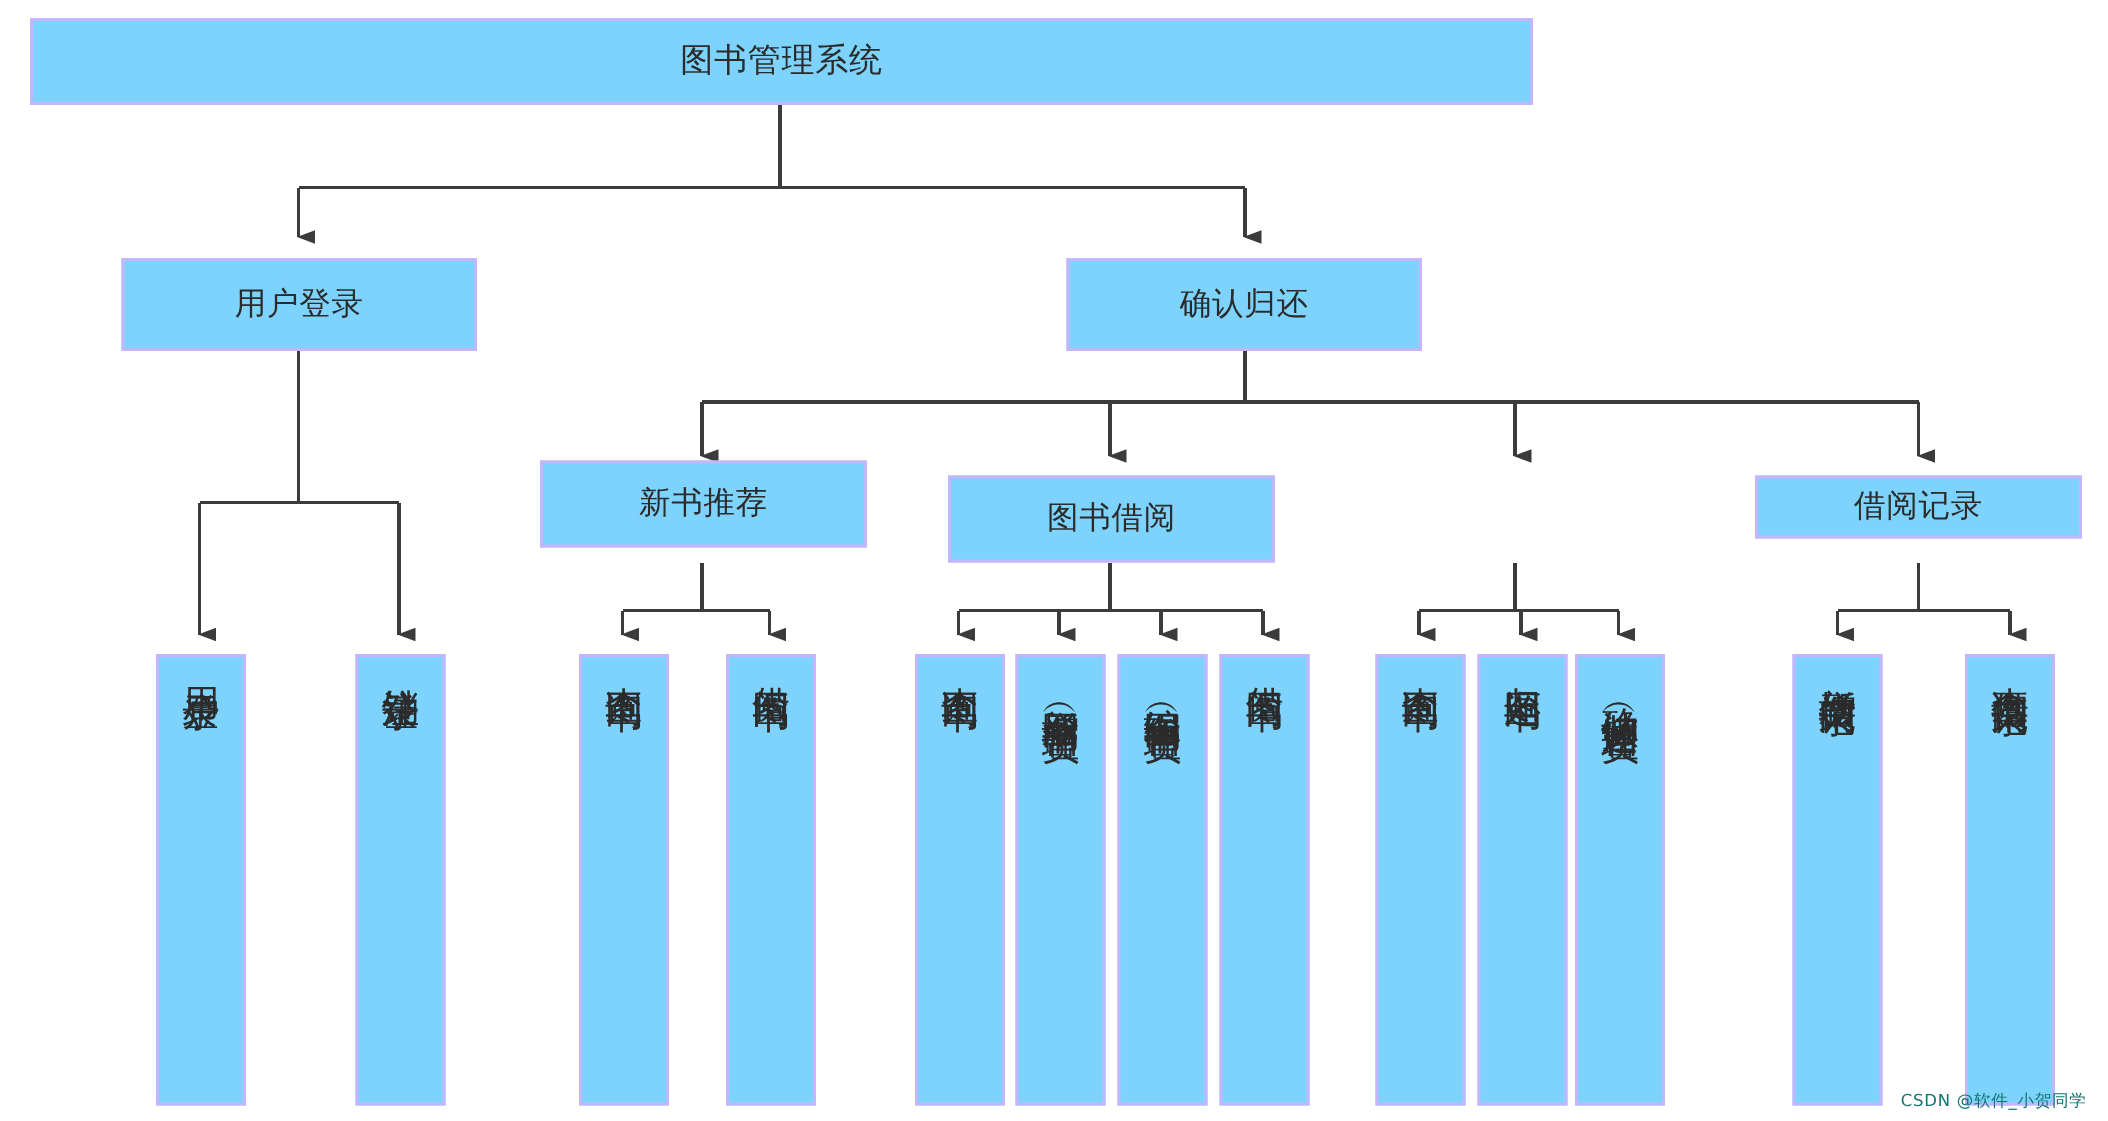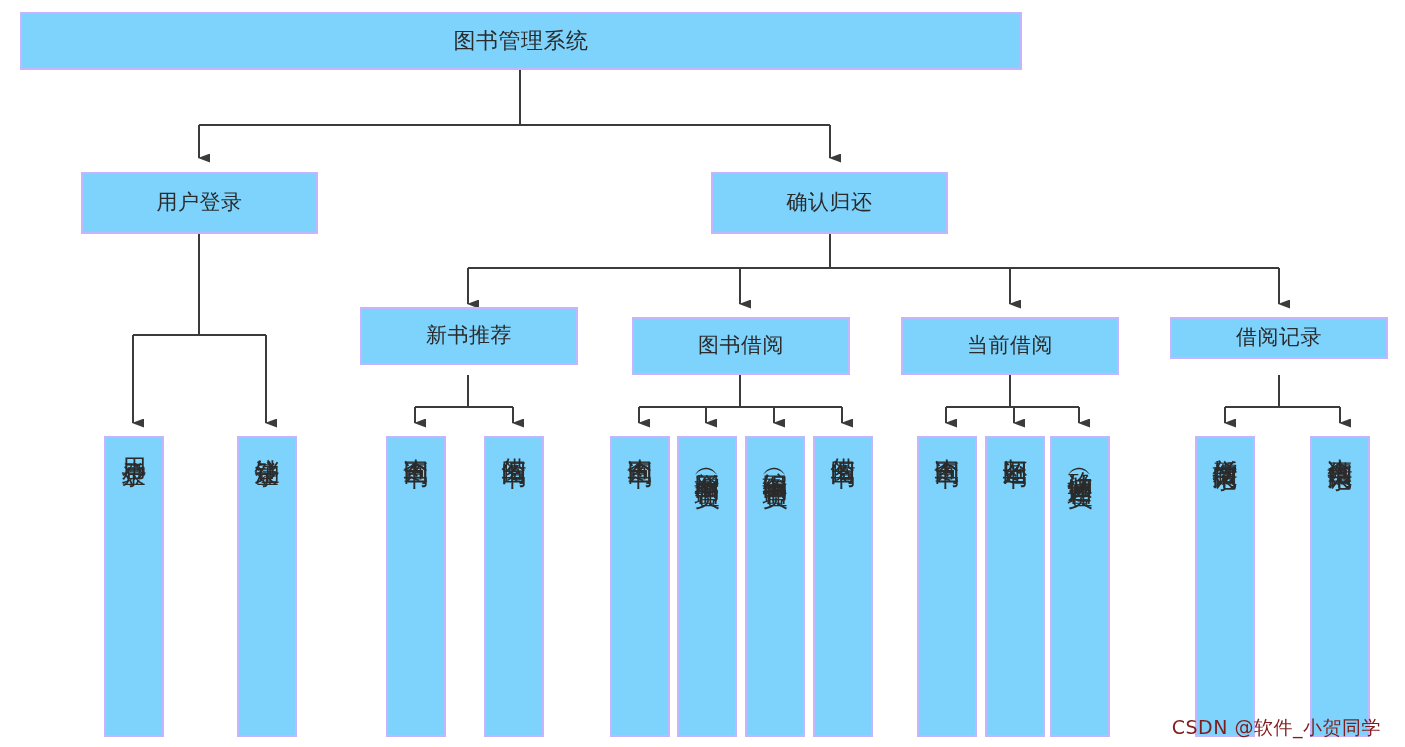--- a/index.html
+++ b/index.html
@@ -61,24 +61,24 @@
     font-size: 25px;
     line-height: 1.0;
     letter-spacing: 2px;
     margin: 0 auto;
   }
   .node.leaf.pad-top .node-label {
     margin-top: 14px;
   }
   #watermark {
     position: absolute;
-    right: 24px;
+    right: 14px;
     bottom: 6px;
-    font-size: 19px;
-    color: #7f1d1d;
+    font-size: 11px;
+    color: #0f766e;
     letter-spacing: 0.5px;
     white-space: nowrap;
     pointer-events: none;
     font-family: "DejaVu Sans", "Liberation Sans", sans-serif;
   }
 </style>
 </head>
 <body>
 
 <div id="diagram-root">
@@ -149,23 +149,20 @@
   </div>
 
   <div class="node horiz" style="left:360px; top:307px; width:218px; height:58px;">
     <span class="node-label">新书推荐</span>
   </div>
 
   <div class="node horiz" style="left:632px; top:317px; width:218px; height:58px;">
     <span class="node-label">图书借阅</span>
   </div>
 
-  <div class="node horiz" style="left:901px; top:317px; width:218px; height:58px;">
-    <span class="node-label">当前借阅</span>
-  </div>
 
   <div class="node horiz" style="left:1170px; top:317px; width:218px; height:42px;">
     <span class="node-label">借阅记录</span>
   </div>
 
   <div class="node leaf" style="left:104px; top:436px; width:60px; height:301px;">
     <span class="node-label">用户登录</span>
   </div>
 
   <div class="node leaf" style="left:237px; top:436px; width:60px; height:301px;">

